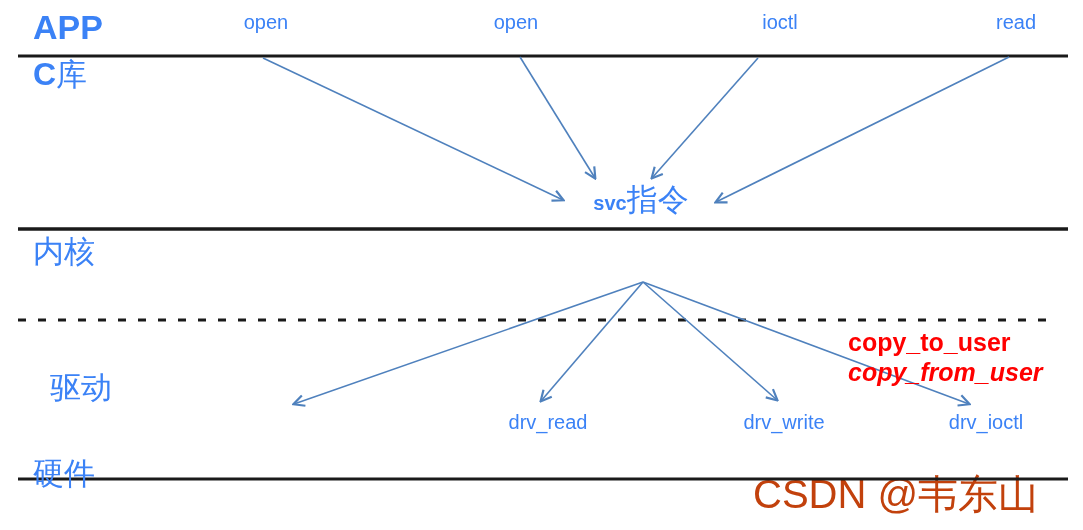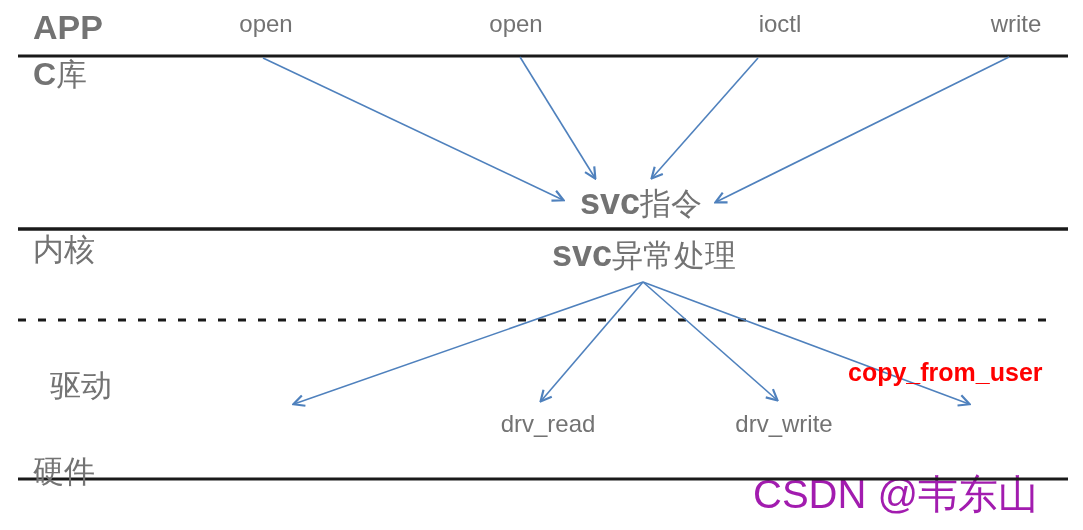--- a/index.html
+++ b/index.html
@@ -1,31 +1,31 @@
 <!DOCTYPE html>
 <html><head>
 <meta charset="utf-8">
 <style>
   html,body{margin:0;padding:0;background:#fff;}
   #stage{
     position:relative;width:1083px;height:530px;background:#ffffff;
     font-family:"Liberation Sans",sans-serif;overflow:hidden;
   }
   #arrow-layer{position:absolute;left:0;top:0;z-index:1;}
-  .lbl{position:absolute;z-index:2;white-space:nowrap;line-height:1;color:#737373;}
-  .en{font-family:"Liberation Sans",sans-serif;font-size:24px;}
-  .cjk{font-family:Liberation Mono, monospace;font-size:31px;}
+  .lbl{position:absolute;z-index:2;white-space:nowrap;line-height:1;color:#3b82f6;}
+  .en{font-family:"Liberation Sans",sans-serif;font-size:20px;}
+  .cjk{font-family:Liberation Sans, sans-serif;font-size:31px;}
   .bold{font-weight:bold;}
   .center{transform:translateX(-50%);}
-  .mix-en{font-family:"Liberation Sans",sans-serif;font-weight:bold;font-size:36px;}
+  .mix-en{font-family:"Liberation Sans",sans-serif;font-weight:bold;font-size:20px;}
   .mix-cjk{font-family:"DejaVu Serif","Liberation Serif",serif;font-weight:normal;font-size:31px;}
   .red{color:#ff0000;font-family:"Liberation Sans",sans-serif;font-weight:bold;font-size:25px;}
   .watermark{
     position:absolute;z-index:0;left:753px;top:474px;
-    font-family:"Liberation Sans",sans-serif;font-size:40px;color:#a21caf;
+    font-family:"Liberation Sans",sans-serif;font-size:40px;color:#c2410c;
     white-space:nowrap;line-height:1;
   }
 </style>
 </head>
 <body>
 
 <div id="stage">
 
   <div class="watermark">CSDN @韦东山</div>
 
@@ -60,28 +60,27 @@
 
   <div class="lbl cjk" style="left:33px;top:236px;">内核</div>
 
   <div class="lbl cjk" style="left:50px;top:372px;">驱动</div>
 
   <div class="lbl cjk" style="left:33px;top:458px;">硬件</div>
 
   <div class="lbl en center" style="left:266px;top:12px;">open</div>
   <div class="lbl en center" style="left:516px;top:12px;">open</div>
   <div class="lbl en center" style="left:780px;top:12px;">ioctl</div>
-  <div class="lbl en center" style="left:1016px;top:12px;">write</div>
+  <div class="lbl en center" style="left:1016px;top:12px;">read</div>
 
   <div class="lbl center" style="left:641px;top:184px;">
     <span class="mix-en">svc</span><span class="mix-cjk">指令</span>
   </div>
 
-  <div class="lbl center" style="left:644px;top:236px;">
-    <span class="mix-en">svc</span><span class="mix-cjk">异常处理</span>
-  </div>
 
   <div class="lbl en center" style="left:784px;top:412px;">drv_write</div>
   <div class="lbl en center" style="left:548px;top:412px;">drv_read</div>
+  <div class="lbl en center" style="left:986px;top:412px;">drv_ioctl</div>
 
-  <div class="lbl red" style="left:848px;top:360px;">copy_from_user</div>
+  <div class="lbl red" style="left:848px;top:330px;">copy_to_user</div>
+  <div class="lbl red" style="left:848px;top:360px;font-style:italic;">copy_from_user</div>
 
 </div>
 
 </body></html>

